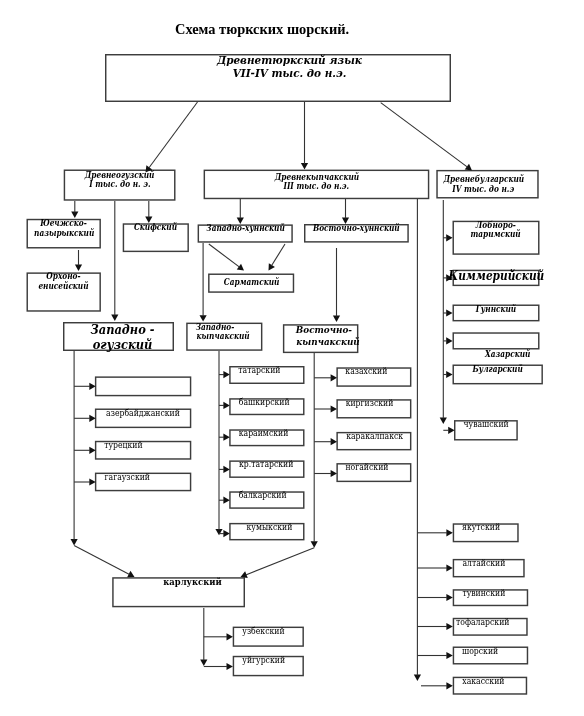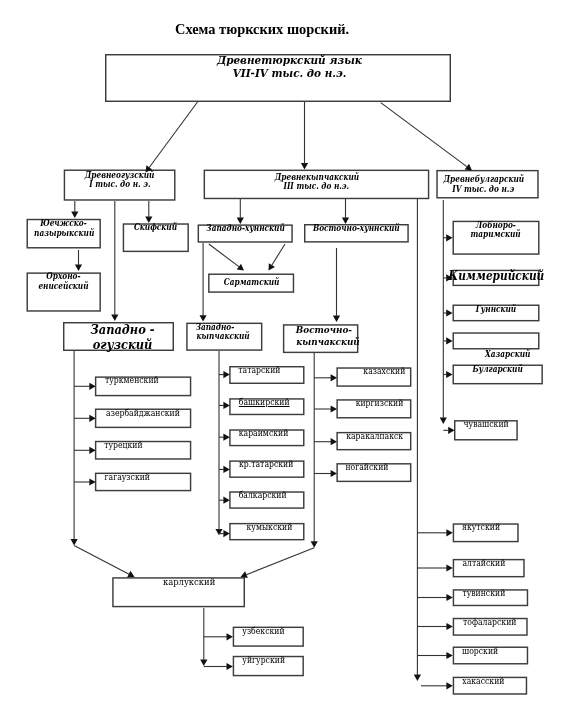--- a/index.html
+++ b/index.html
@@ -221,81 +221,78 @@
     </div>
   <div class="node bi" style="left:452.5px;top:350px;width:110px;height:17.2px;font-size:8.38px;">
       <span>Хазарский</span>
     </div>
   <div class="node bi" style="left:452.5px;top:364.5px;width:90.4px;height:19.9px;font-size:8.38px;">
       <span>Булгарский</span>
     </div>
   <div class="node pl" style="left:454px;top:420.1px;width:63.8px;height:20.4px;font-size:8.58px;align-items:flex-start;padding-left:7px;">
       <span>чувашский</span>
     </div>
-  <div class="node pl" style="left:94.9px;top:376.4px;width:96.4px;height:19.9px;font-size:8.58px;align-items:flex-start;padding-left:7px;">
-      <span>туркменский</span>
-    </div>
   <div class="node pl" style="left:94.9px;top:408.5px;width:96.4px;height:19.6px;font-size:8.58px;align-items:flex-start;padding-left:7px;">
       <span>азербайджанский</span>
     </div>
   <div class="node pl" style="left:94.9px;top:440.8px;width:96.4px;height:18.9px;font-size:8.58px;align-items:flex-start;padding-left:7px;">
       <span>турецкий</span>
     </div>
   <div class="node pl" style="left:94.9px;top:472.6px;width:96.4px;height:18.7px;font-size:8.58px;align-items:flex-start;padding-left:7px;">
       <span>гагаузский</span>
     </div>
   <div class="node pl" style="left:229.2px;top:366px;width:75.3px;height:18px;font-size:8.58px;align-items:flex-start;padding-left:7px;">
       <span>татарский</span>
     </div>
-  <div class="node pl" style="left:229.2px;top:398.2px;width:75.3px;height:17px;font-size:8.58px;align-items:flex-start;padding-left:7px;text-decoration:underline;">
+  <div class="node pl" style="left:229.2px;top:398.2px;width:75.3px;height:17px;font-size:8.58px;align-items:flex-start;padding-left:7px;">
       <span>башкирский</span>
     </div>
   <div class="node pl" style="left:229.2px;top:429.3px;width:75.3px;height:17px;font-size:8.58px;align-items:flex-start;padding-left:7px;">
       <span>караимский</span>
     </div>
   <div class="node pl" style="left:229.2px;top:460.4px;width:75.3px;height:17.5px;font-size:8.58px;align-items:flex-start;padding-left:7px;">
       <span>кр.татарский</span>
     </div>
   <div class="node pl" style="left:229.2px;top:491.3px;width:75.3px;height:17.5px;font-size:8.58px;align-items:flex-start;padding-left:7px;">
       <span>балкарский</span>
     </div>
   <div class="node pl" style="left:229.2px;top:522.9px;width:75.3px;height:34px;font-size:8.58px;align-items:flex-start;padding-left:15px;">
       <span>кумыкский</span>
     </div>
-  <div class="node pl" style="left:336.4px;top:367.3px;width:75px;height:19.5px;font-size:8.58px;align-items:flex-start;padding-left:25px;">
+  <div class="node pl" style="left:336.4px;top:367.3px;width:75px;height:19.5px;font-size:8.58px;align-items:flex-start;padding-left:7px;">
       <span>казахский</span>
     </div>
-  <div class="node pl" style="left:336.4px;top:399.2px;width:75px;height:19.3px;font-size:8.58px;align-items:flex-start;padding-left:17px;">
+  <div class="node pl" style="left:336.4px;top:399.2px;width:75px;height:19.3px;font-size:8.58px;align-items:flex-start;padding-left:7px;">
       <span>киргизский</span>
     </div>
   <div class="node pl" style="left:336.4px;top:431.9px;width:75px;height:18.5px;font-size:8.58px;align-items:flex-start;padding-left:7px;">
       <span>каракалпакск</span>
     </div>
   <div class="node pl" style="left:336.4px;top:463.1px;width:75px;height:19px;font-size:8.58px;align-items:flex-start;padding-left:7px;">
       <span>ногайский</span>
     </div>
-  <div class="node pl" style="left:112.2px;top:577.2px;width:132.8px;height:30.1px;font-size:9.35px;align-items:flex-start;padding-left:48px;padding-bottom:9px;">
+  <div class="node pl" style="left:112.2px;top:577.2px;width:132.8px;height:30.1px;font-size:9.35px;align-items:flex-start;padding-left:48px;padding-bottom:9px;font-weight:bold;">
       <span>карлукский</span>
     </div>
   <div class="node pl" style="left:232.7px;top:626.6px;width:71.2px;height:20.2px;font-size:8.58px;align-items:flex-start;padding-left:7px;">
       <span>узбекский</span>
     </div>
   <div class="node pl" style="left:232.7px;top:655.8px;width:71.2px;height:20.5px;font-size:8.58px;align-items:flex-start;padding-left:7px;">
       <span>уйгурский</span>
     </div>
   <div class="node pl" style="left:452.7px;top:523.3px;width:66px;height:19px;font-size:8.58px;align-items:flex-start;padding-left:7px;">
       <span>якутский</span>
     </div>
   <div class="node pl" style="left:452.7px;top:558.9px;width:72px;height:18.5px;font-size:8.58px;align-items:flex-start;padding-left:7px;">
       <span>алтайский</span>
     </div>
   <div class="node pl" style="left:452.7px;top:589.2px;width:75.5px;height:17px;font-size:8.58px;align-items:flex-start;padding-left:7px;">
       <span>тувинский</span>
     </div>
-  <div class="node pl" style="left:452.7px;top:617.8px;width:75px;height:18px;font-size:8.58px;align-items:flex-start;padding-left:7px;">
+  <div class="node pl" style="left:452.7px;top:617.8px;width:75px;height:18px;font-size:8.58px;align-items:flex-start;">
       <span>тофаларский</span>
     </div>
   <div class="node pl" style="left:452.7px;top:646.5px;width:75.5px;height:18px;font-size:8.58px;align-items:flex-start;padding-left:7px;">
       <span>шорский</span>
     </div>
   <div class="node pl" style="left:452.7px;top:676.7px;width:74.5px;height:18px;font-size:8.58px;align-items:flex-start;padding-left:7px;">
       <span>хакасский</span>
     </div>
 </div>
 

